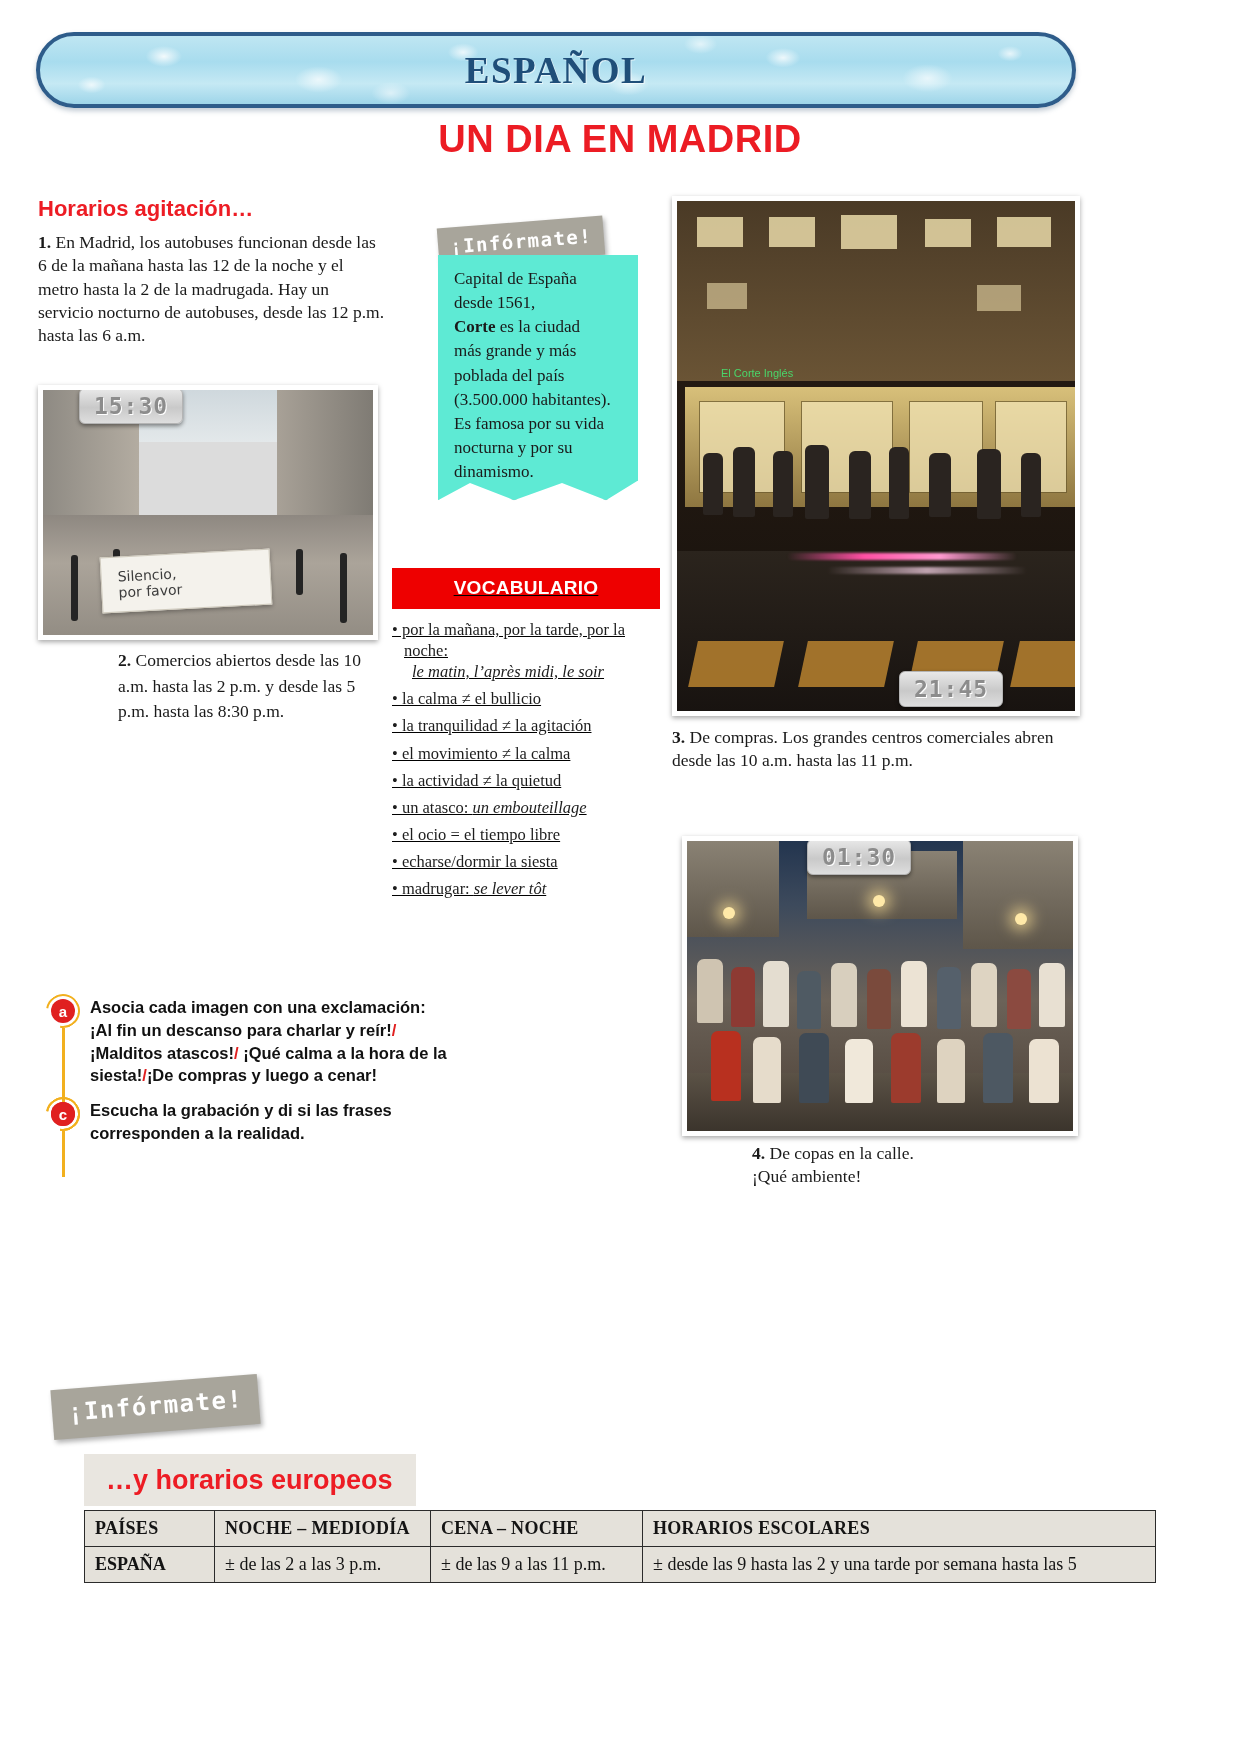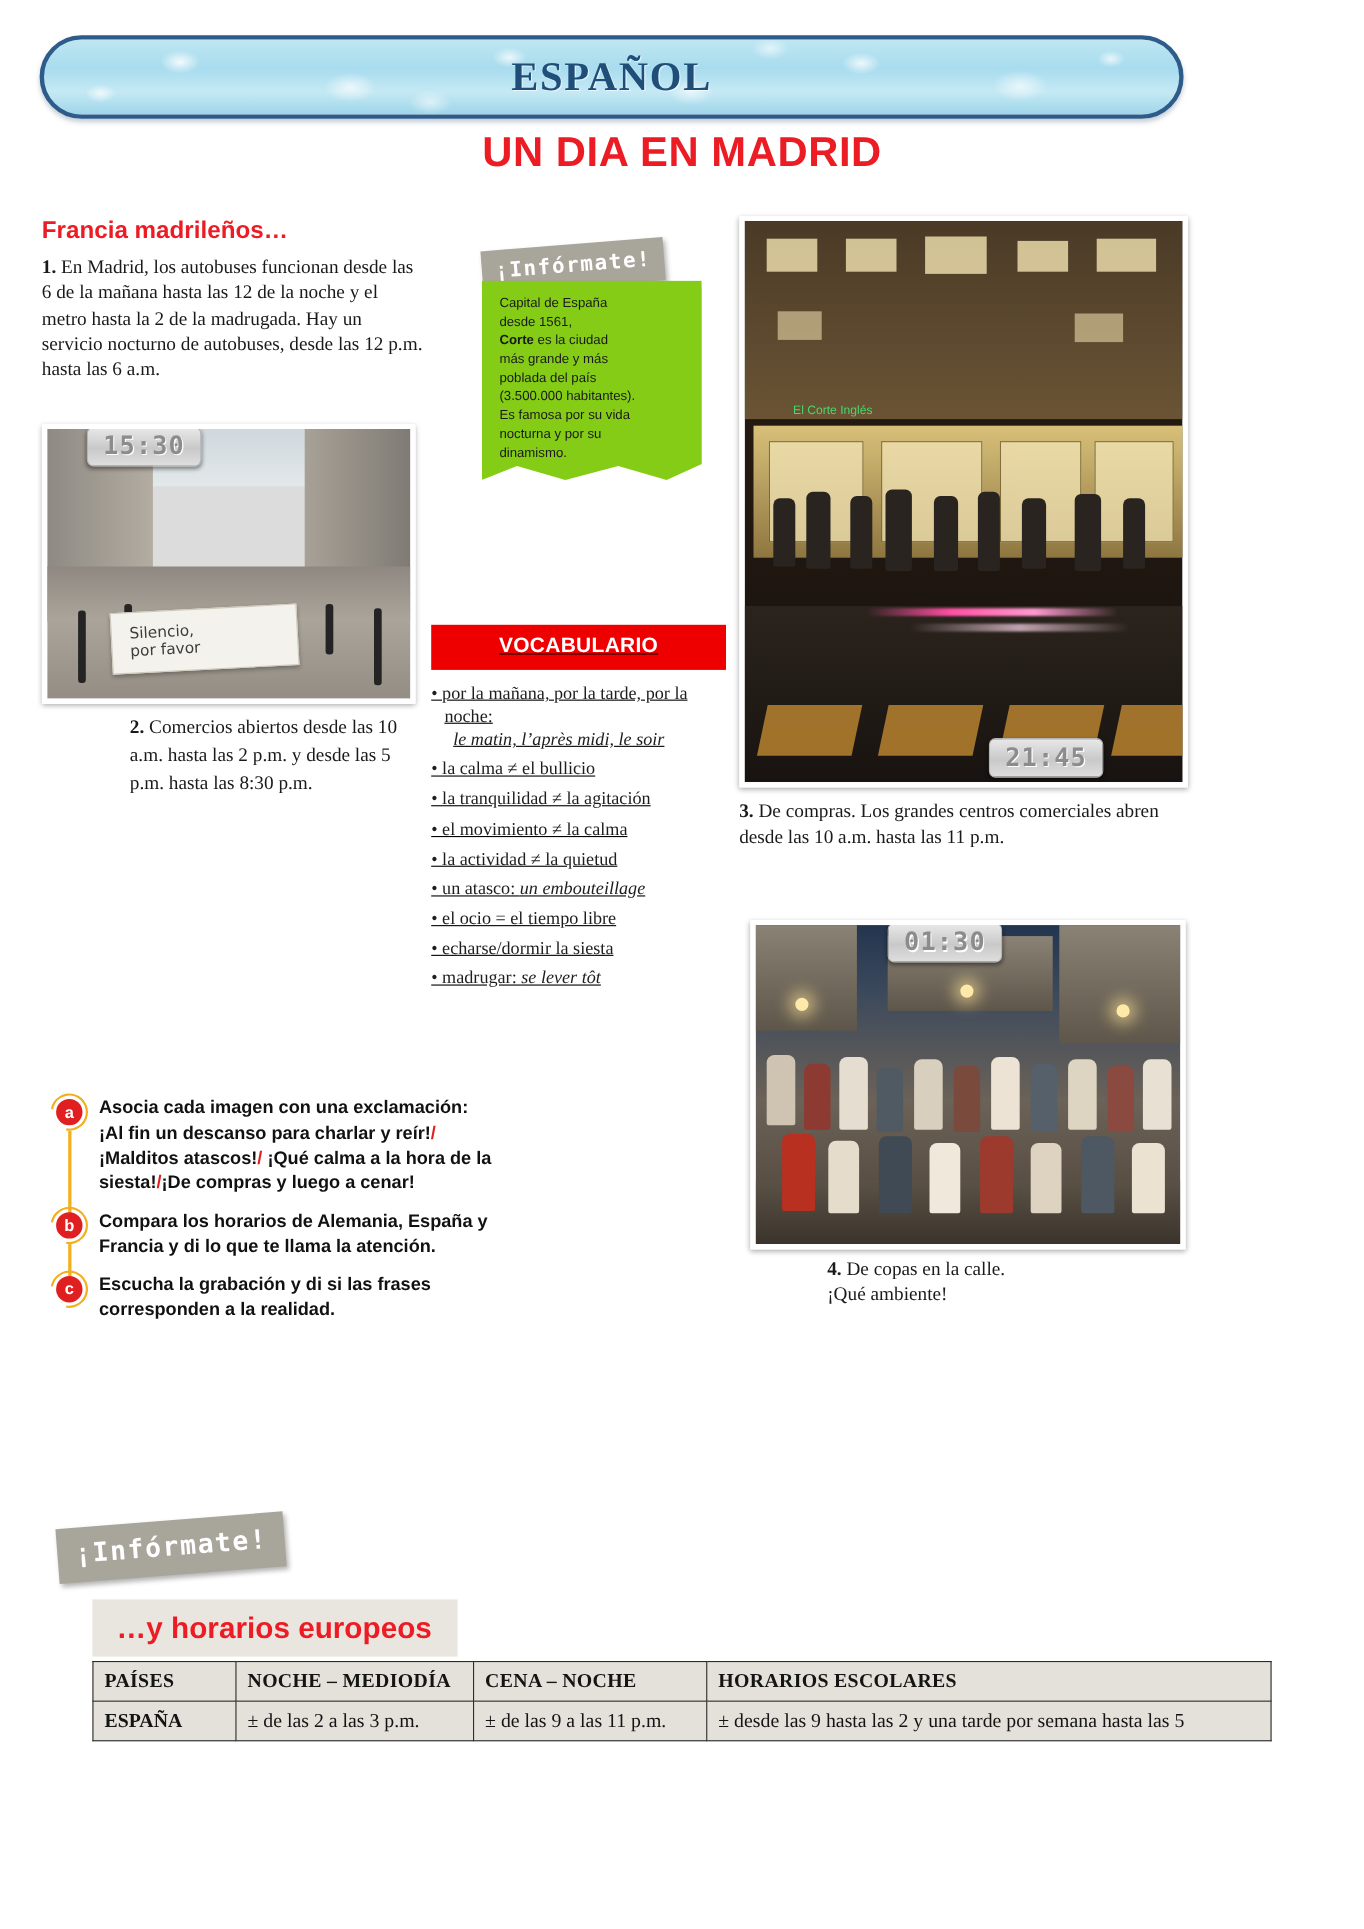--- a/index.html
+++ b/index.html
@@ -119,25 +119,25 @@
   .sticky-tab{
     font-family:"DejaVu Sans Mono", monospace;
     font-weight:bold; color:#ffffff; background:#a8a59b;
     font-size:19px; letter-spacing:1.5px;
     padding:8px 12px 9px 12px;
     transform:rotate(-4.5deg);
     display:inline-block;
     box-shadow:2px 3px 5px rgba(0,0,0,.3);
   }
   .sticky-body{
-    background:#84cc16;
+    background:#5eead4;
     box-shadow:3px 4px 6px rgba(0,0,0,.3);
     padding:12px 14px 16px 16px;
-    font-family:Liberation Sans, sans-serif;
-    font-size:12px; line-height:1.42; color:#1a1a1a;
+    font-family:Liberation Serif, serif;
+    font-size:17px; line-height:1.42; color:#1a1a1a;
     margin-top:-6px;
     clip-path: polygon(0 0,100% 0,100% 92%,84% 100%,62% 93%,38% 100%,16% 93%,0 100%);
   }
   .sticky-body b{ font-weight:bold; }
 
   
   #vocab{ position:absolute; left:392px; top:568px; width:268px;text-decoration:underline; }
   .vocab-head{
     background:#ee0000; color:#fff;
     font-family:"Liberation Sans", sans-serif; font-weight:bold;
@@ -240,21 +240,21 @@
 
 <div class="banner-wrap">
   <div class="banner-outer">
     <div class="banner-title">ESPAÑOL</div>
   </div>
 </div>
 <div class="page-title">UN DIA EN MADRID</div>
 
 <div id="left-col">
 
-  <div class="sec-head">Francia madrileños…</div>
+  <div class="sec-head">Horarios agitación…</div>
 
 
   <div class="cap" id="cap1"><b>1.</b><span> En Madrid, los autobuses funcionan desde las 6 de la mañana hasta las 12 de la noche y el metro hasta la 2 de la madrugada. Hay un servicio nocturno de autobuses, desde las 12 p.m. hasta las 6 a.m.</span></div>
 
   <div class="photo" id="photo2">
     <div class="p2-sky"></div>
     <div class="p2-bldL"></div>
     <div class="p2-bldR"></div>
     <div class="p2-street"></div>
     <div class="p2-bollard" style="left:28px;bottom:14px;height:66px;"></div>
@@ -379,21 +379,20 @@
         <div class="ex-line" style="height: 78px;"></div>
       </div>
       <div class="ex-text"><span>Asocia cada imagen con una exclamación:</span><br><span>¡Al fin un descanso para charlar y reír!</span><span class="sl">/</span><span> ¡Malditos atascos!</span><span class="sl">/</span><span> ¡Qué calma a la hora de la siesta!</span><span class="sl">/</span><span>¡De compras y luego a cenar!</span></div>
     </div>
     <div class="ex-row">
       <div class="ex-mark">
         <div class="ex-ring"></div>
         <div class="ex-dot">b</div>
         <div class="ex-line" style="height: 46px;"></div>
       </div>
-      <div class="ex-text"><span>Compara los horarios de Alemania, España y Francia y di lo que te llama la atención.</span></div>
     </div>
     <div class="ex-row">
       <div class="ex-mark">
         <div class="ex-ring"></div>
         <div class="ex-dot">c</div>
         <div class="ex-line" style="height: 0px;"></div>
       </div>
       <div class="ex-text"><span>Escucha la grabación y di si las frases corresponden a la realidad.</span></div>
     </div>
   </div>

